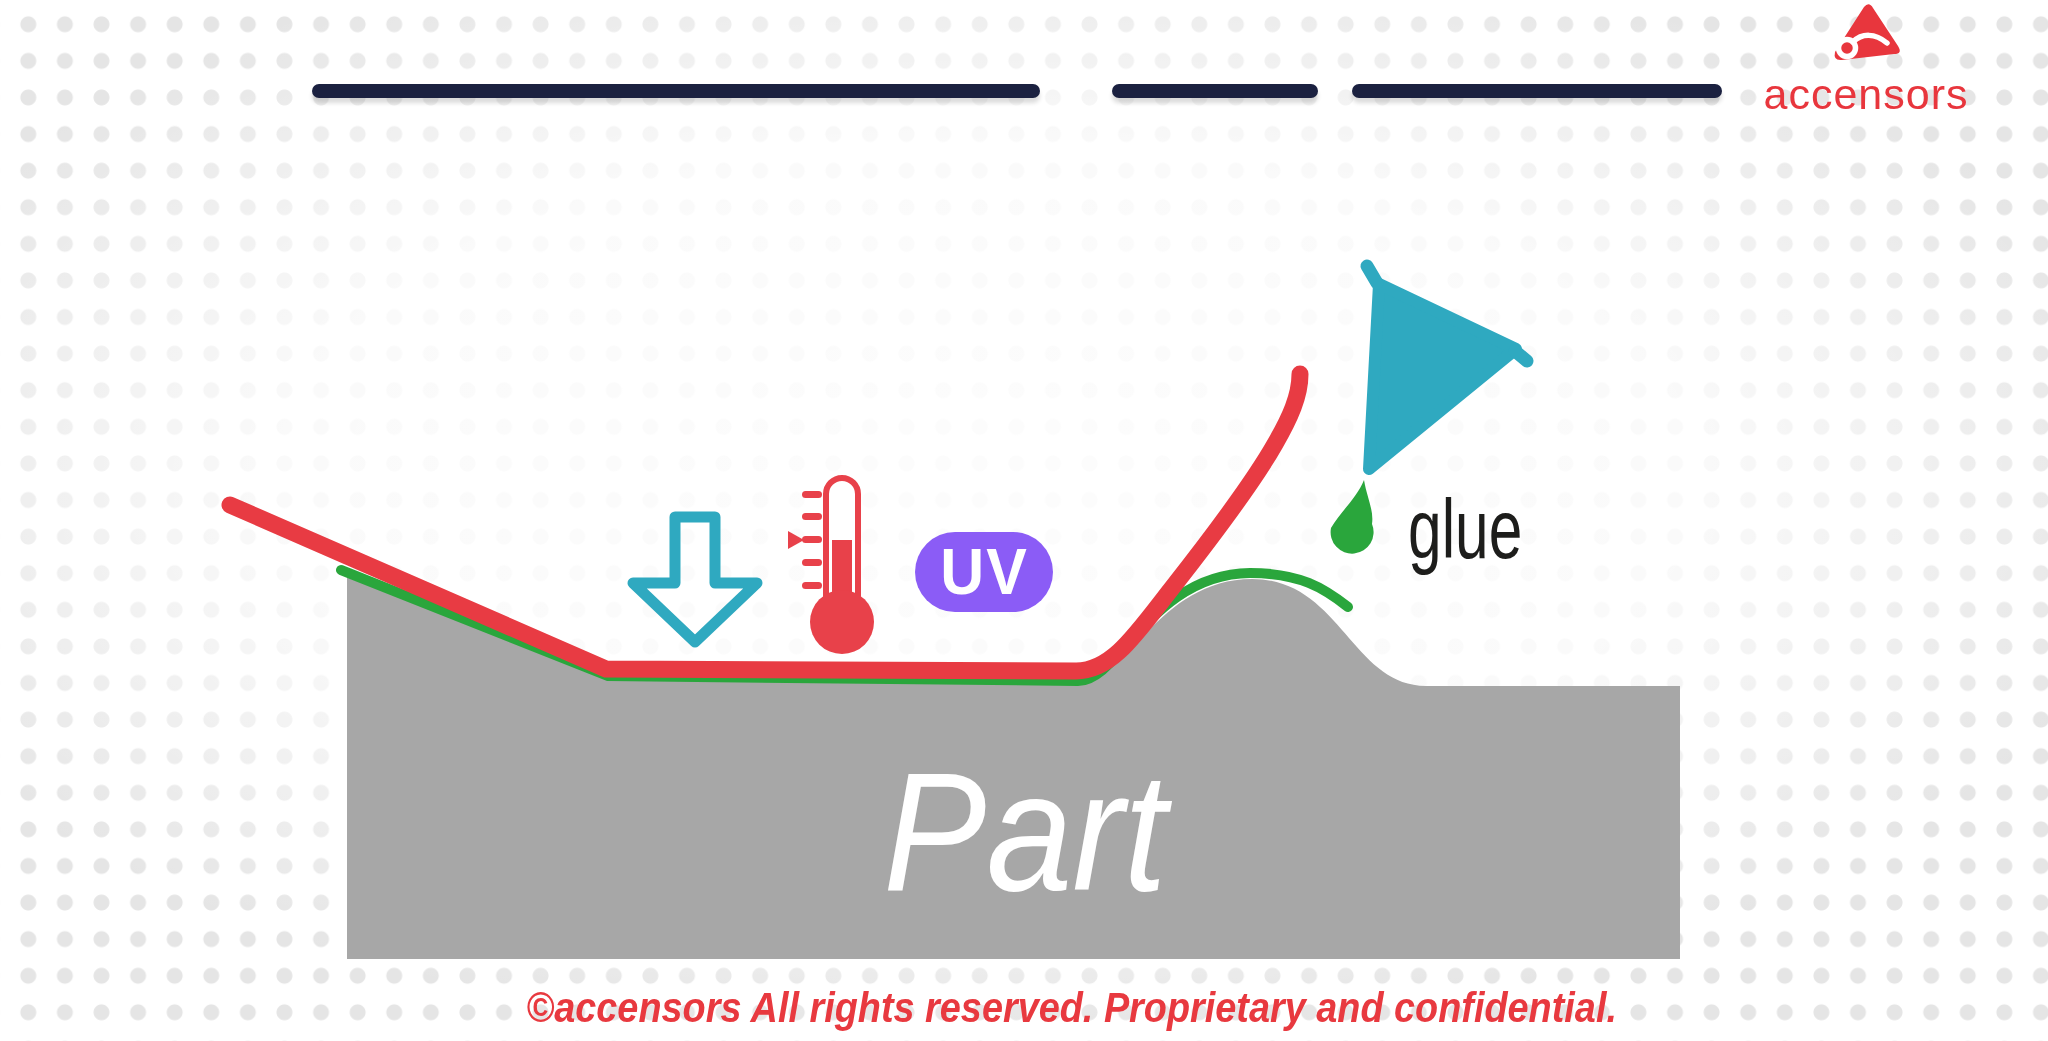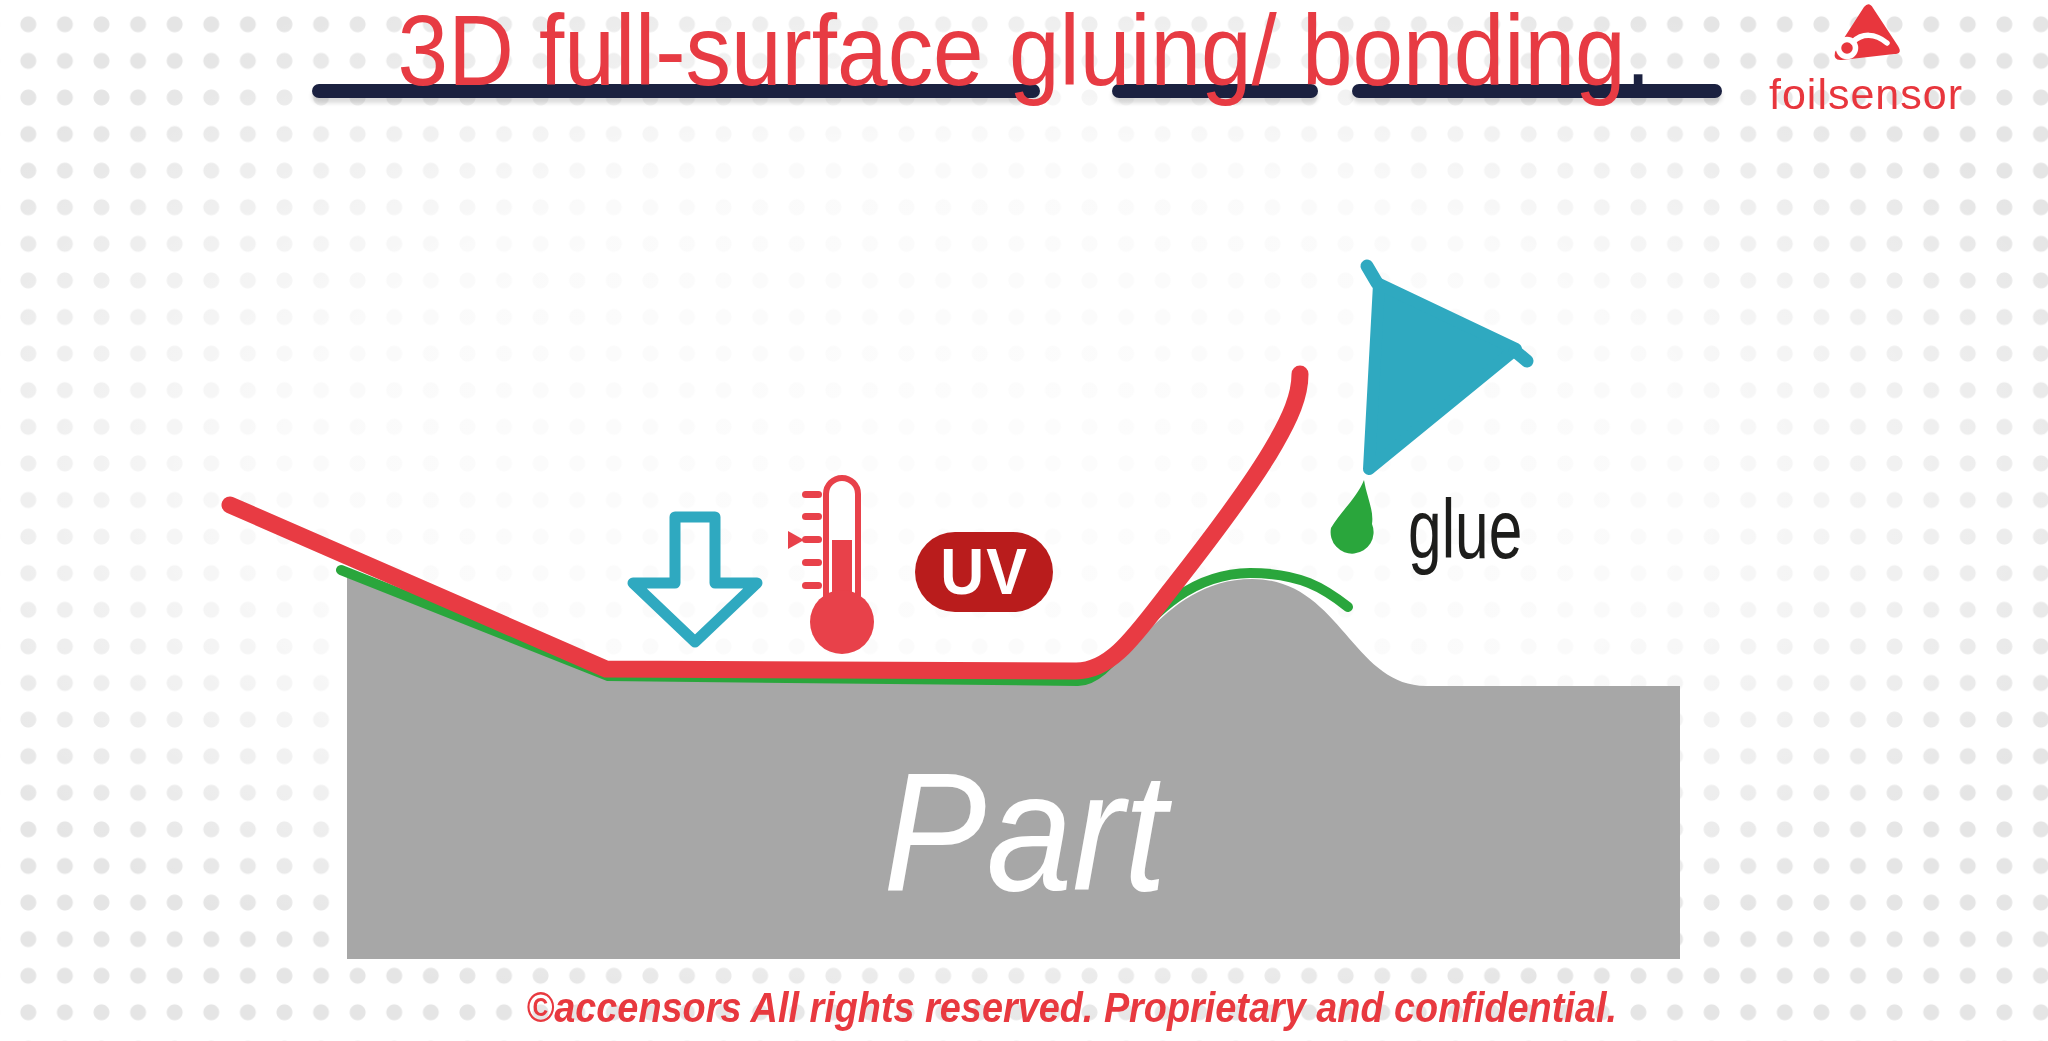--- a/index.html
+++ b/index.html
@@ -32,21 +32,21 @@
   
   .cond{display:inline-block;transform:scaleX(.72);transform-origin:left top;white-space:nowrap;}
   .curing{position:absolute;left:357px;top:258px;font-size:84px;line-height:1.02;color:#1d1d1b;z-index:6;}
   .foilsensor{position:absolute;left:40px;top:536px;font-size:84px;color:#1d1d1b;z-index:6;}
   .gluelabel{position:absolute;left:1408px;top:481px;font-size:84px;color:#1d1d1b;z-index:6;}
   .partlabel{position:absolute;left:820px;width:410px;top:748px;text-align:center;z-index:4;
              font-size:168px;color:#ffffff;line-height:1;font-style:italic;}
   .partlabel>span{display:inline-block;transform:scaleX(.92);transform-origin:center top;}
 
   .uv-badge{position:absolute;left:915px;top:532px;width:138px;height:80px;border-radius:40px;
-            background:#b91c1c;z-index:5;display:flex;align-items:center;justify-content:center;}
+            background:#8b5cf6;z-index:5;display:flex;align-items:center;justify-content:center;}
   .uv-badge>span{font-size:64px;font-weight:bold;color:#ffffff;letter-spacing:2px;
                  display:inline-block;transform:scaleX(.95);}
 
   .footer{position:absolute;left:48px;right:-48px;top:986px;text-align:center;z-index:6;
           font-size:43px;font-weight:bold;font-style:italic;color:#e8393f;line-height:1;}
   .footer>span{display:inline-block;transform:scaleX(.88);transform-origin:center top;white-space:nowrap;}
 
   svg.diagram{position:absolute;inset:0;z-index:3;}
 </style>
 </head>
@@ -54,23 +54,20 @@
 
 <div id="canvas">
 
   <div class="dots"></div>
   <div class="dots-fade"></div>
 
   <div class="u-seg u1"></div>
   <div class="u-seg u2"></div>
   <div class="u-seg u3"></div>
 
-  <div class="title-wrap">
-    <span class="title-inner"><span>3D full-surface gluing/ bonding</span><span class="title-period">.</span></span>
-  </div>
 
   <svg class="diagram" width="2048" height="1041" viewBox="0 0 2048 1041">
 
     <path d="M 347 959 L 347 568 L 610 680 L 1078 684
              C 1125 684 1158 579 1252 579
              C 1340 579 1352 686 1426 686
              L 1680 686 L 1680 959 Z" fill="#a7a7a7"></path>
 
     <path d="M 341 570 L 608 676 L 1078 681
              C 1120 681 1152 574 1250 573
@@ -120,19 +117,19 @@
 
 
   <div class="gluelabel">
     <span class="cond">glue</span>
   </div>
 
   <div class="partlabel">
     <span>Part</span>
   </div>
 
-  <div class="logo-word">foilsensor</div>
+  <div class="logo-word">accensors</div>
 
   <div class="footer">
     <span>©accensors All rights reserved. Proprietary and confidential.</span>
   </div>
 
 </div>
 
 </body></html>

